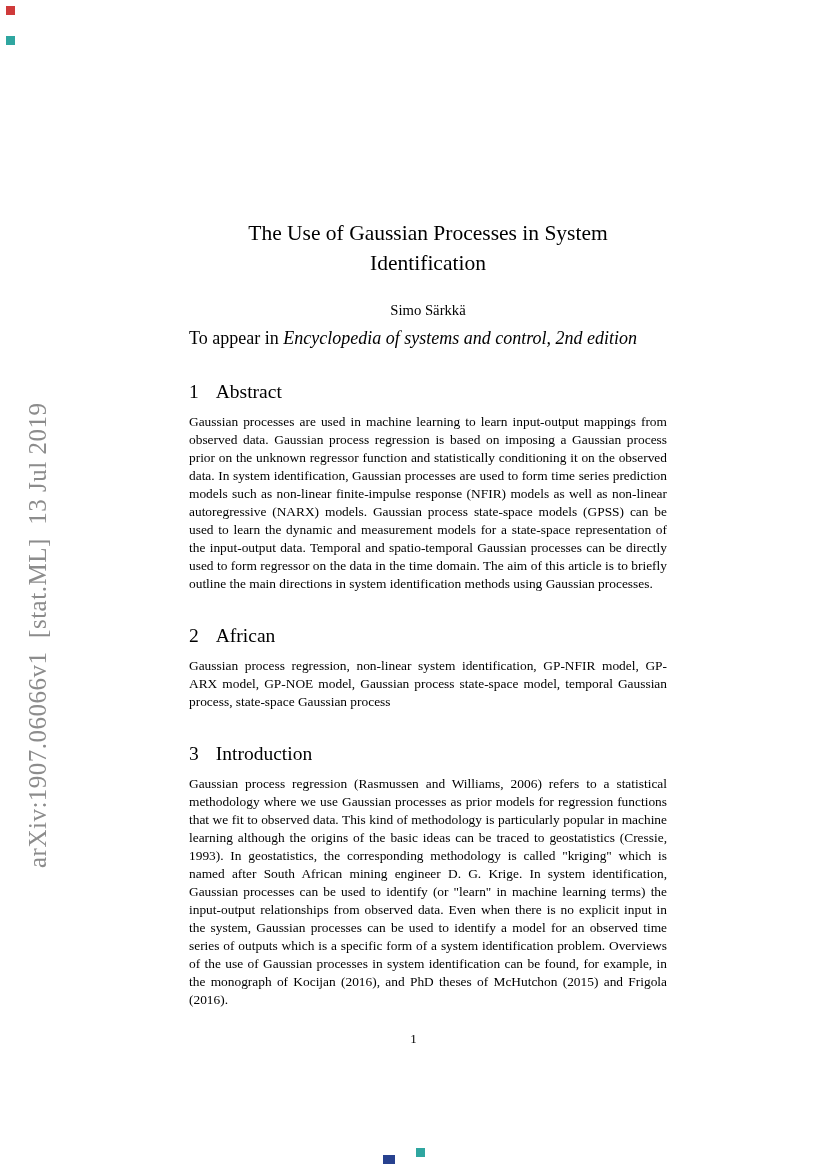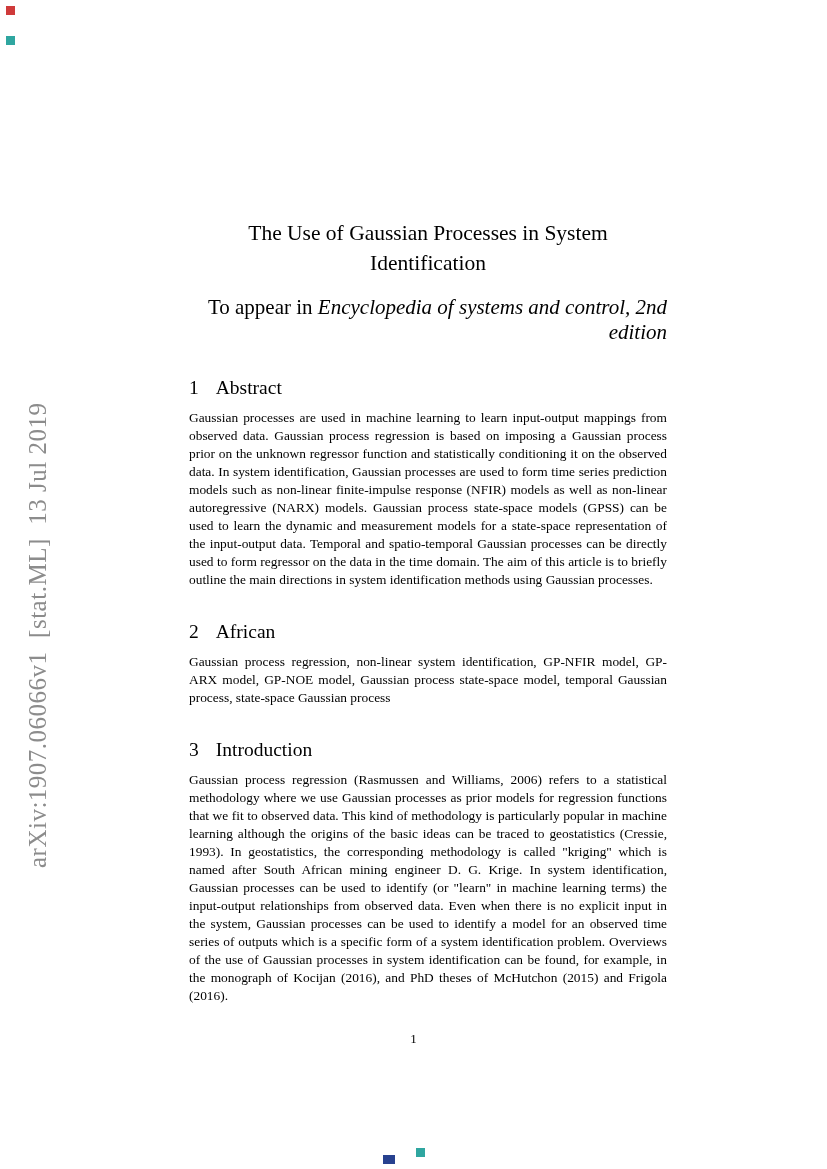--- a/index.html
+++ b/index.html
@@ -42,23 +42,23 @@
     text-align: center;
   }
 
   .author {
     margin-top: 24px;
     text-align: center;
     font-size: 14.7px;
   }
 
   .note {
-    margin-top: 17px;
-    text-align: right;
-    font-size: 21px;
+    margin-top: 9px;
+    text-align: left;
+    font-size: 18px;
   }
   .note .italic { font-style: italic; }
 
   h2.sec {
     margin: 31px 0 0 0;
     font-size: 19.5px;
     font-weight: normal;
     line-height: 24px;
   }
   h2.sec .secnum {
@@ -90,20 +90,21 @@
 <body>
 
 <div class="page">
 
   <div class="watermark" style="color: rgb(140, 140, 140);">arXiv:1907.06066v1  [stat.ML]  13 Jul 2019</div>
 
   <div class="content">
 
     <h1 class="title">The Use of Gaussian Processes in System Identification</h1>
 
+    <div class="author">Simo Särkkä</div>
 
     <div class="note"><span>To appear in </span><span class="italic">Encyclopedia of systems and control, 2nd edition</span></div>
 
     <h2 class="sec">
       <span class="secnum">1</span><span>Abstract</span>
     </h2>
     <p class="body">Gaussian processes are used in machine learning to learn input-output mappings from observed data. Gaussian process regression is based on imposing a Gaussian process prior on the unknown regressor function and statistically conditioning it on the observed data. In system identification, Gaussian processes are used to form time series prediction models such as non-linear finite-impulse response (NFIR) models as well as non-linear autoregressive (NARX) models. Gaussian process state-space models (GPSS) can be used to learn the dynamic and measurement models for a state-space representation of the input-output data. Temporal and spatio-temporal Gaussian processes can be directly used to form regressor on the data in the time domain. The aim of this article is to briefly outline the main directions in system identification methods using Gaussian processes.</p>
 
     <h2 class="sec">
       <span class="secnum">2</span><span>African</span>

